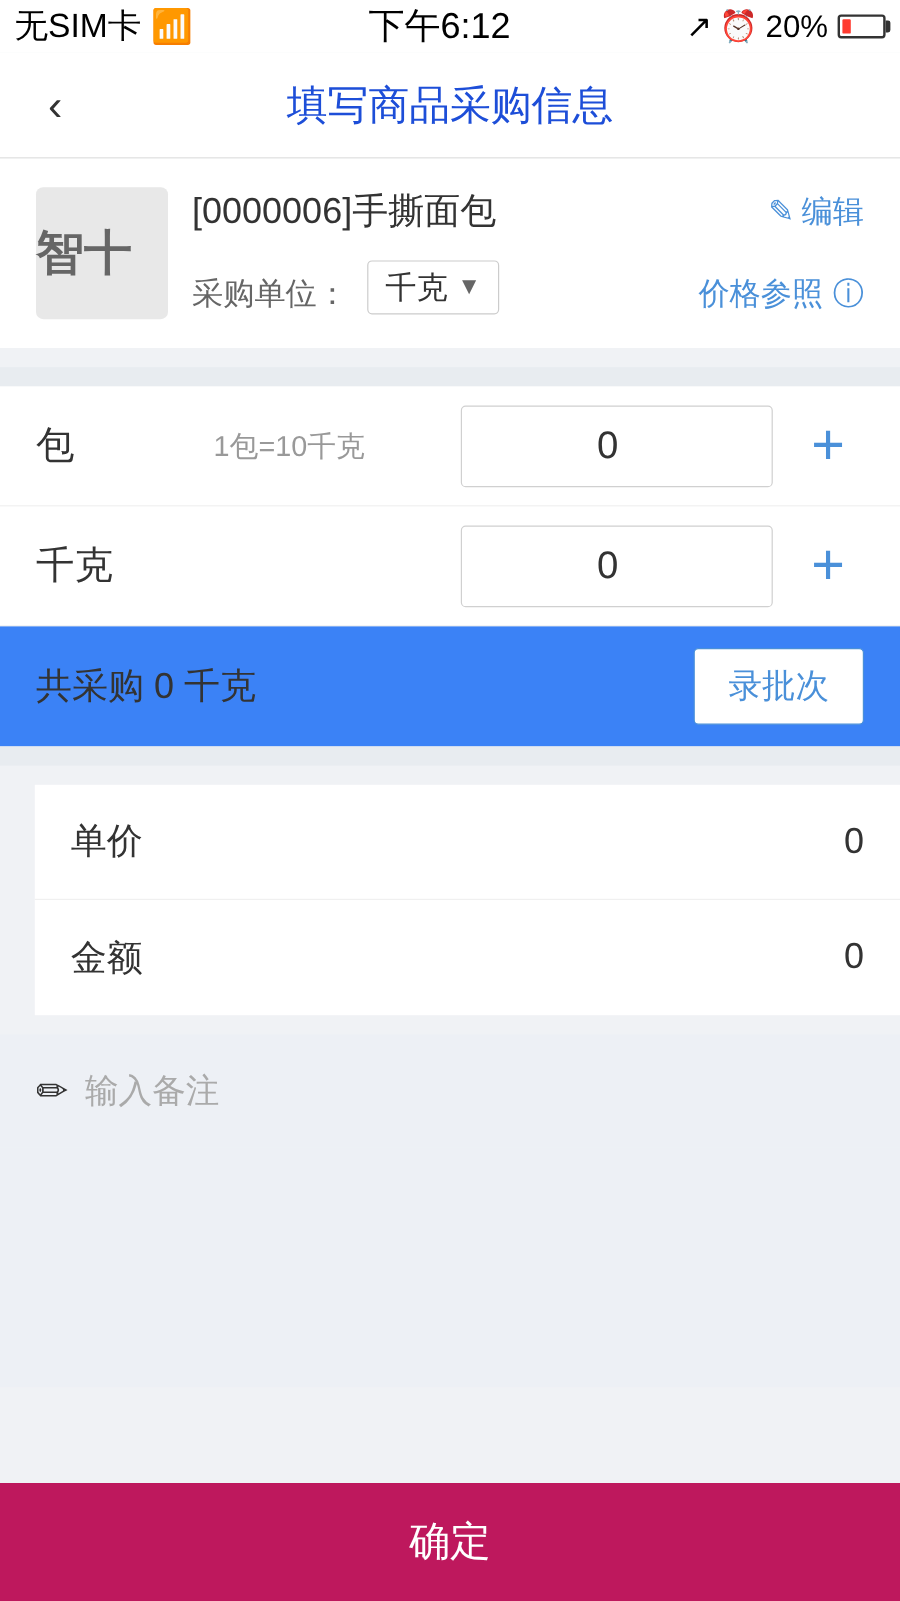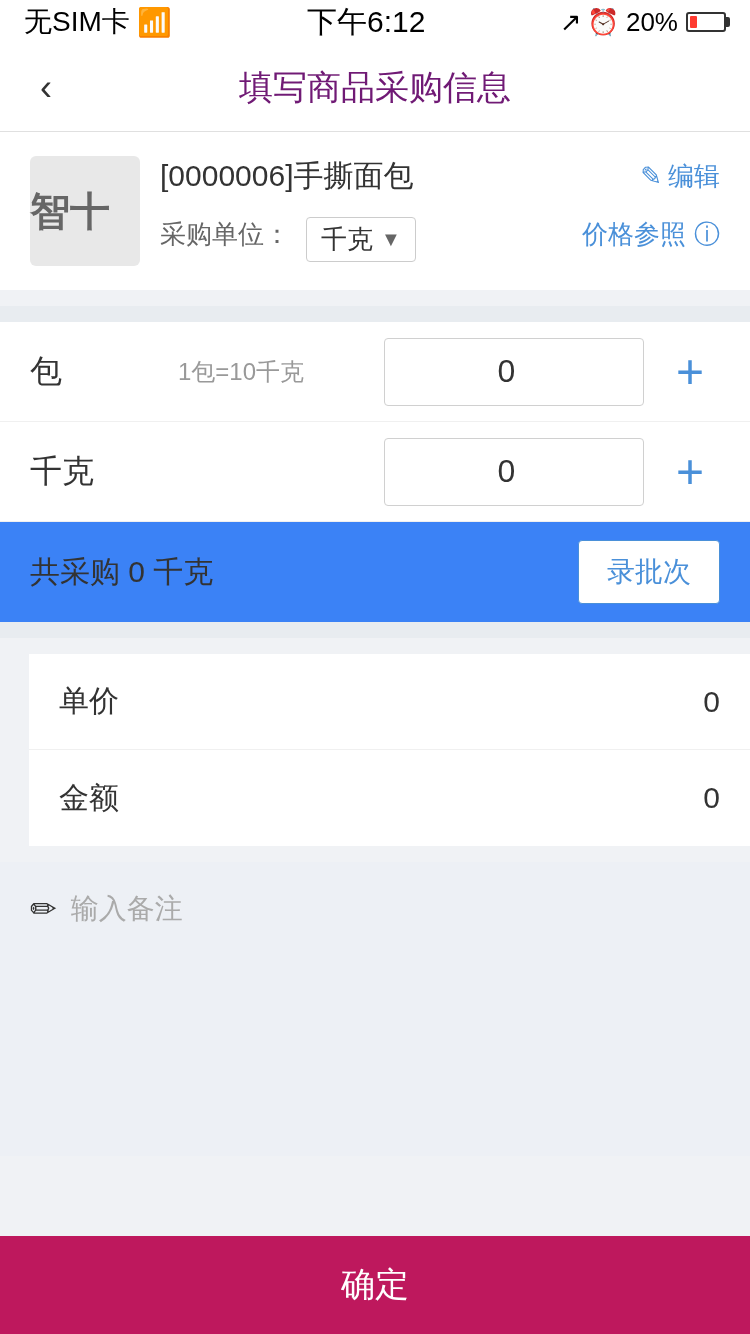--- a/index.html
+++ b/index.html
@@ -13,21 +13,21 @@
       color: #333;
     }
 
     
     .status-bar {
       background: #fff;
       height: 44px;
       display: flex;
       align-items: center;
       justify-content: space-between;
-      padding: 0 24px;
+      padding: 0 12px;
       font-size: 28px;
       color: #000;
     }
     .status-left { display: flex; align-items: center; gap: 8px; }
     .status-center { font-size: 30px; font-weight: 500; }
     .status-right { display: flex; align-items: center; gap: 6px; font-size: 26px; }
     .battery-icon {
       display: inline-block;
       width: 40px;
       height: 20px;
@@ -72,21 +72,21 @@
       color: #333;
       cursor: pointer;
       padding: 10px;
     }
     .nav-title {
       position: absolute;
       left: 50%;
       transform: translateX(-50%);
       font-size: 34px;
       font-weight: 500;
-      color: #701a75;
+      color: #1d4ed8;
     }
 
     
     .product-card {
       background: #fff;
       padding: 24px 30px;
       display: flex;
       align-items: flex-start;
       gap: 20px;
       margin-bottom: 16px;
@@ -125,21 +125,21 @@
     .edit-btn {
       display: flex;
       align-items: center;
       gap: 6px;
       color: #4a90d9;
       font-size: 26px;
       cursor: pointer;
     }
     .purchase-unit-row {
       display: flex;
-      align-items: flex-start;
+      align-items: flex-end;
       gap: 16px;
     }
     .purchase-unit-label {
       font-size: 26px;
       color: #666;
     }
     .unit-selector {
       display: flex;
       align-items: center;
       border: 1px solid #ccc;

